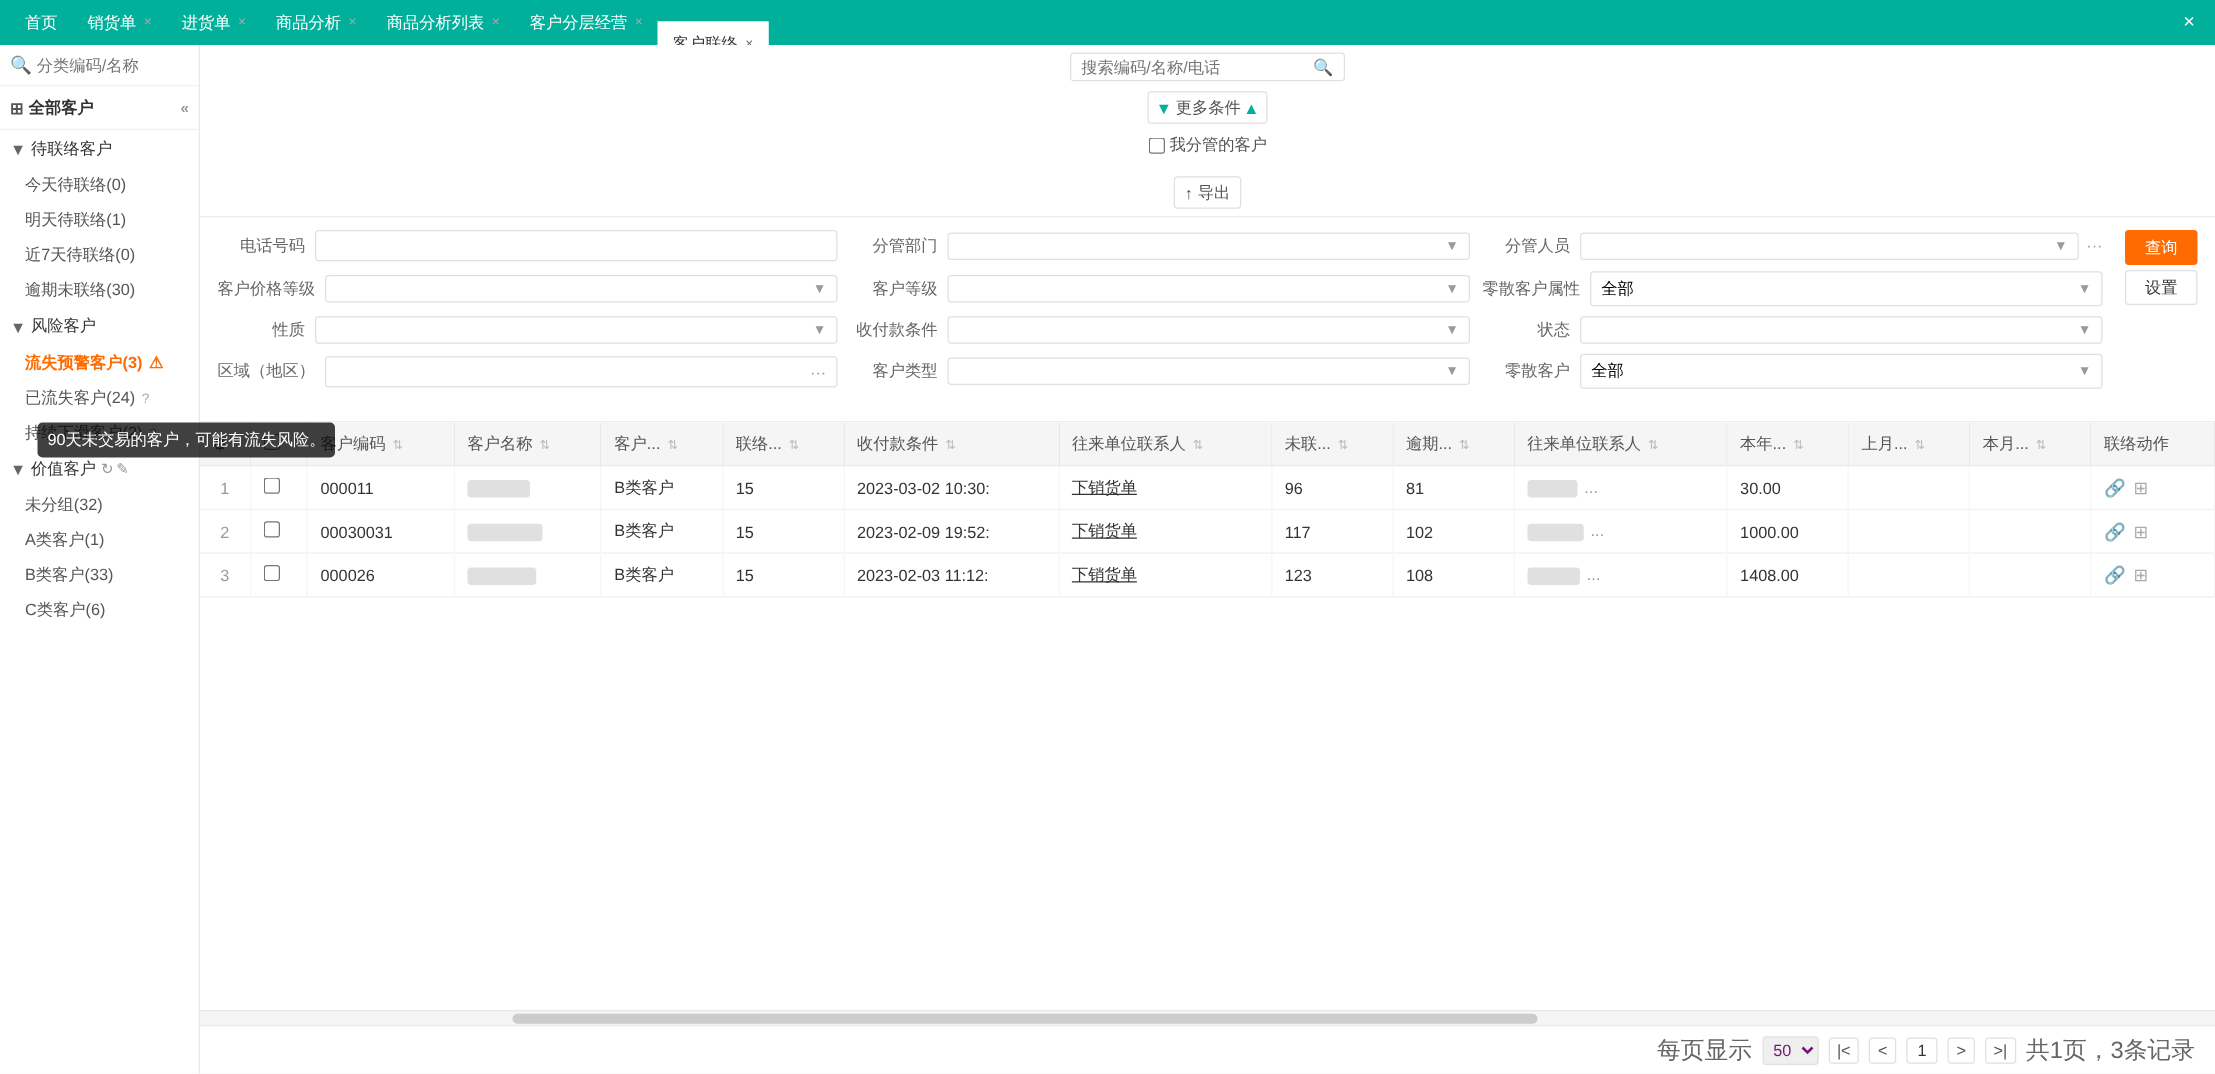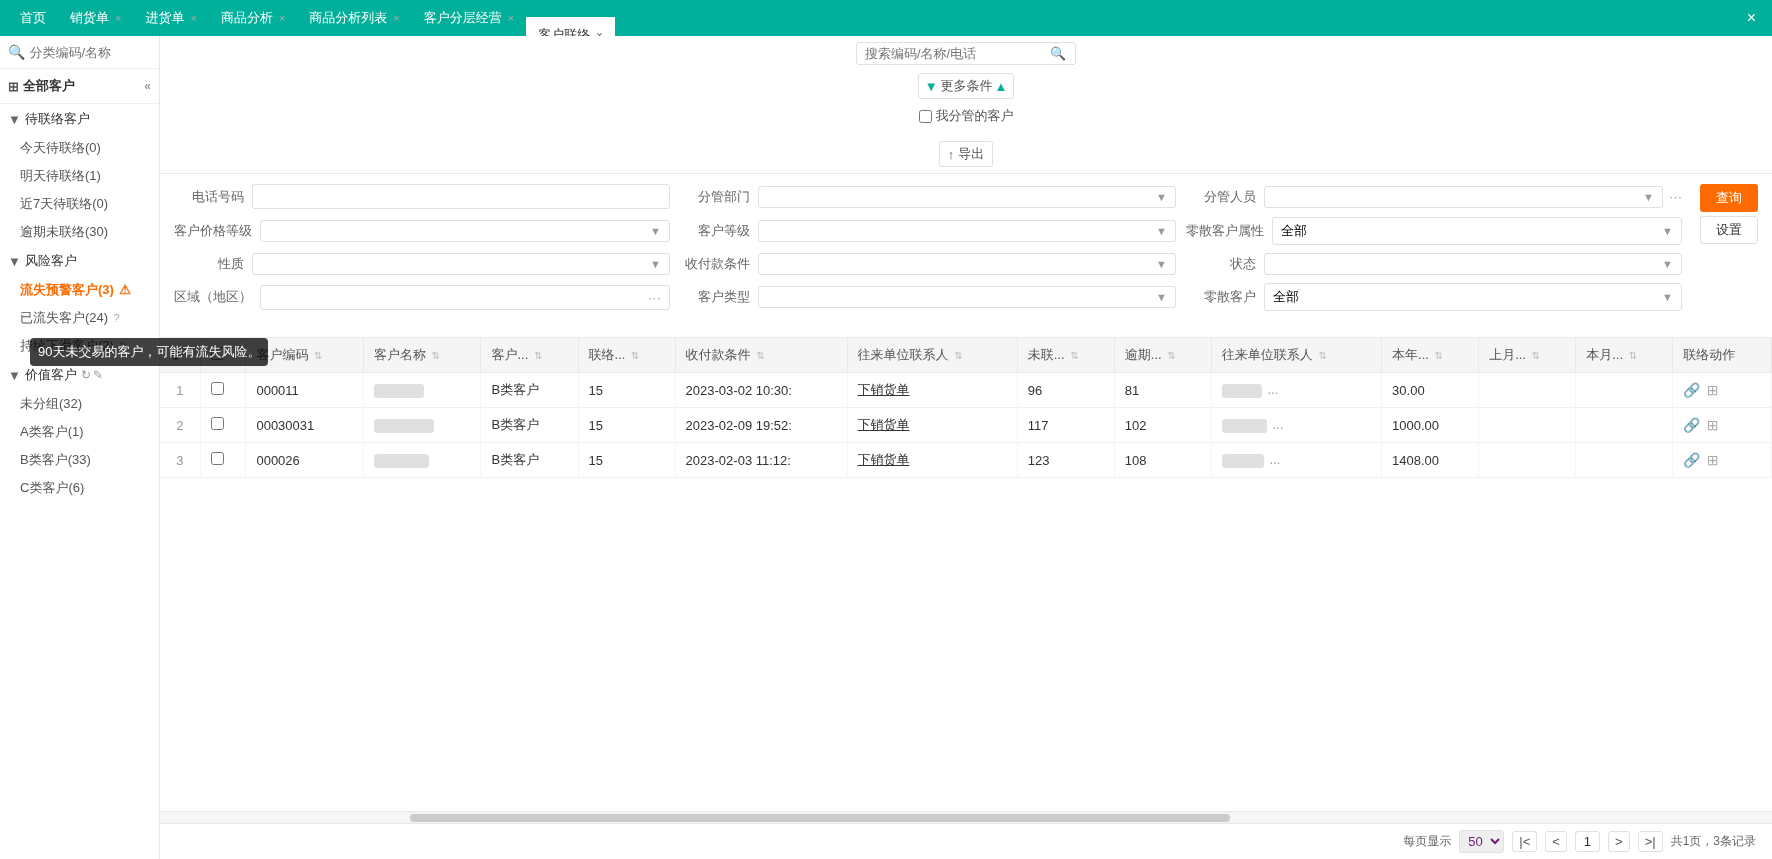--- a/index.html
+++ b/index.html
@@ -157,21 +157,21 @@
     }
     .action-icons { display: flex; gap: 6px; align-items: center; }
     .action-icon { color: #aaa; cursor: pointer; font-size: 14px; }
 
     
     .bottom-bar {
       display: flex; align-items: center; justify-content: flex-end;
       padding: 6px 16px; background: #fff; border-top: 1px solid #e8e8e8;
       flex-shrink: 0; gap: 8px;
     }
-    .bottom-bar .label { color: #666; font-size: 12px; }
+    .bottom-bar .label { color: #666; font-size: 19px; }
     .bottom-bar select {
       border: 1px solid #e0e0e0; border-radius: 3px; padding: 2px 4px;
       font-size: 13px; color: #701a75;
     }
     .pagination-btn {
       border: 1px solid #e0e0e0; border-radius: 3px; padding: 2px 6px;
       background: #fff; cursor: pointer; color: #555; font-size: 13px;
     }
     .page-num {
       border: 1px solid #e0e0e0; border-radius: 3px; padding: 2px 8px;

